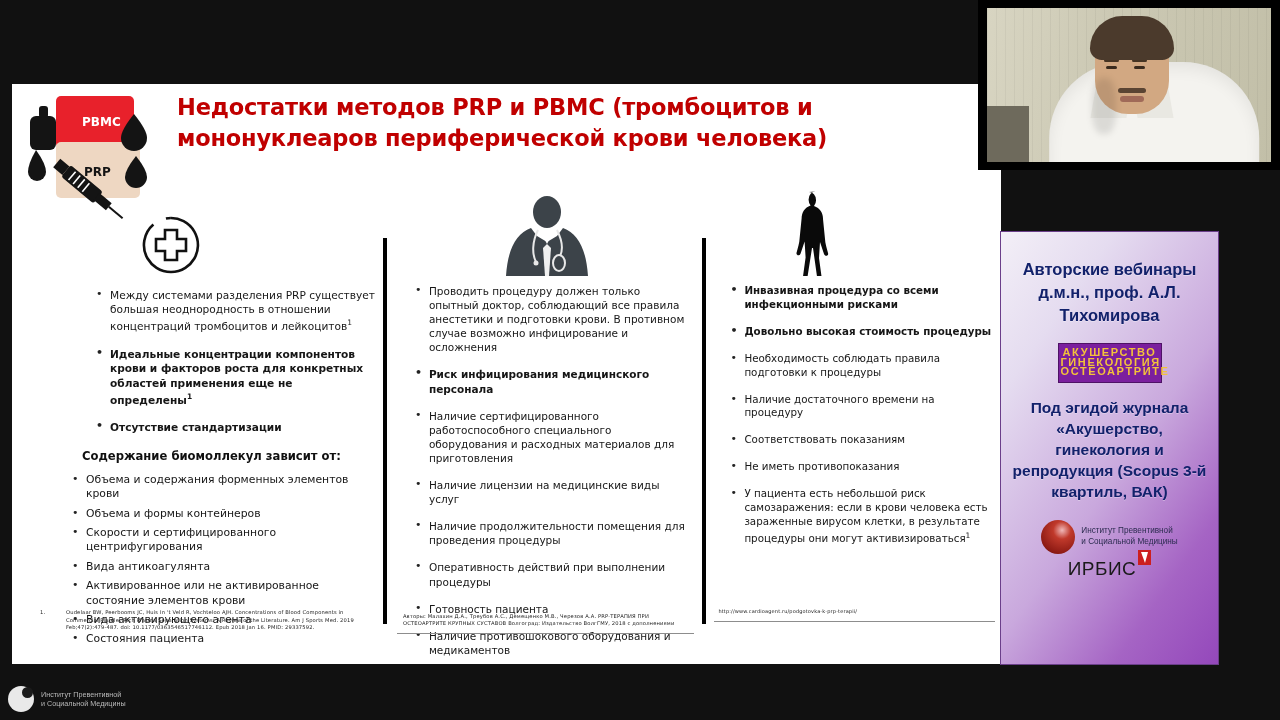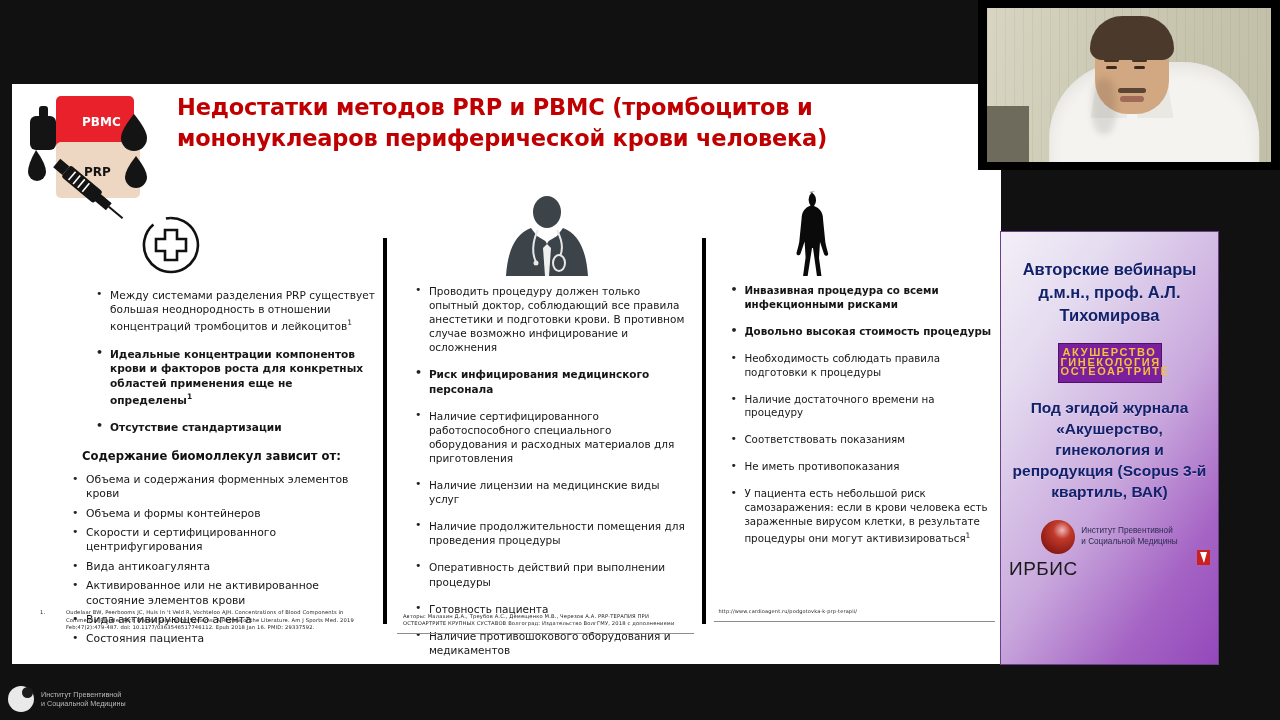--- a/index.html
+++ b/index.html
@@ -203,21 +203,21 @@
     font-size: 15.5px;
     line-height: 21px;
     text-shadow: 0 1px 0 rgba(255,255,255,0.3);
   }
   .inst-block { margin-top: 18px; display: flex; align-items: center; justify-content: center; gap: 6px; }
   .inst-dot {
     width: 34px; height: 34px; border-radius: 50%;
     background: radial-gradient(circle at 62% 30%, #f0b8b8 0%, #c0392b 28%, #8e1b14 72%, #5c0d08 100%);
   }
   .inst-text { text-align: left; color: #2b2b4f; font-family: "Liberation Sans", sans-serif; font-size: 8.2px; line-height: 10.5px; }
-  .irbis-row { margin-top: 4px; display: flex; align-items: flex-start; justify-content: space-between; }
+  .irbis-row { margin-top: 4px; display: flex; align-items: flex-start; justify-content: center; }
   .irbis-word { color: #1a1a1a; font-family: "Liberation Sans", sans-serif; font-size: 19px; letter-spacing: 0.5px; }
   .irbis-mark { width: 13px; height: 15px; background: #cc1f1f; margin-left: 2px; margin-top: -8px; position: relative; }
   .irbis-mark:after { content: ""; position: absolute; left: 3px; top: 2px; width: 0; height: 0;
     border-left: 4px solid transparent; border-right: 3px solid transparent; border-top: 11px solid #fff; }
 
   
   .watermark { position: absolute; left: 8px; bottom: 8px; display: flex; align-items: center; gap: 7px; }
   .wm-logo { position: relative; width: 26px; height: 26px; }
   .wm-logo .ring { position: absolute; inset: 0; border-radius: 50%; background: #e9e9e9; }
   .wm-logo .notch { position: absolute; right: 1px; top: 1px; width: 11px; height: 11px; border-radius: 50%; background: #1b1b1b; }

